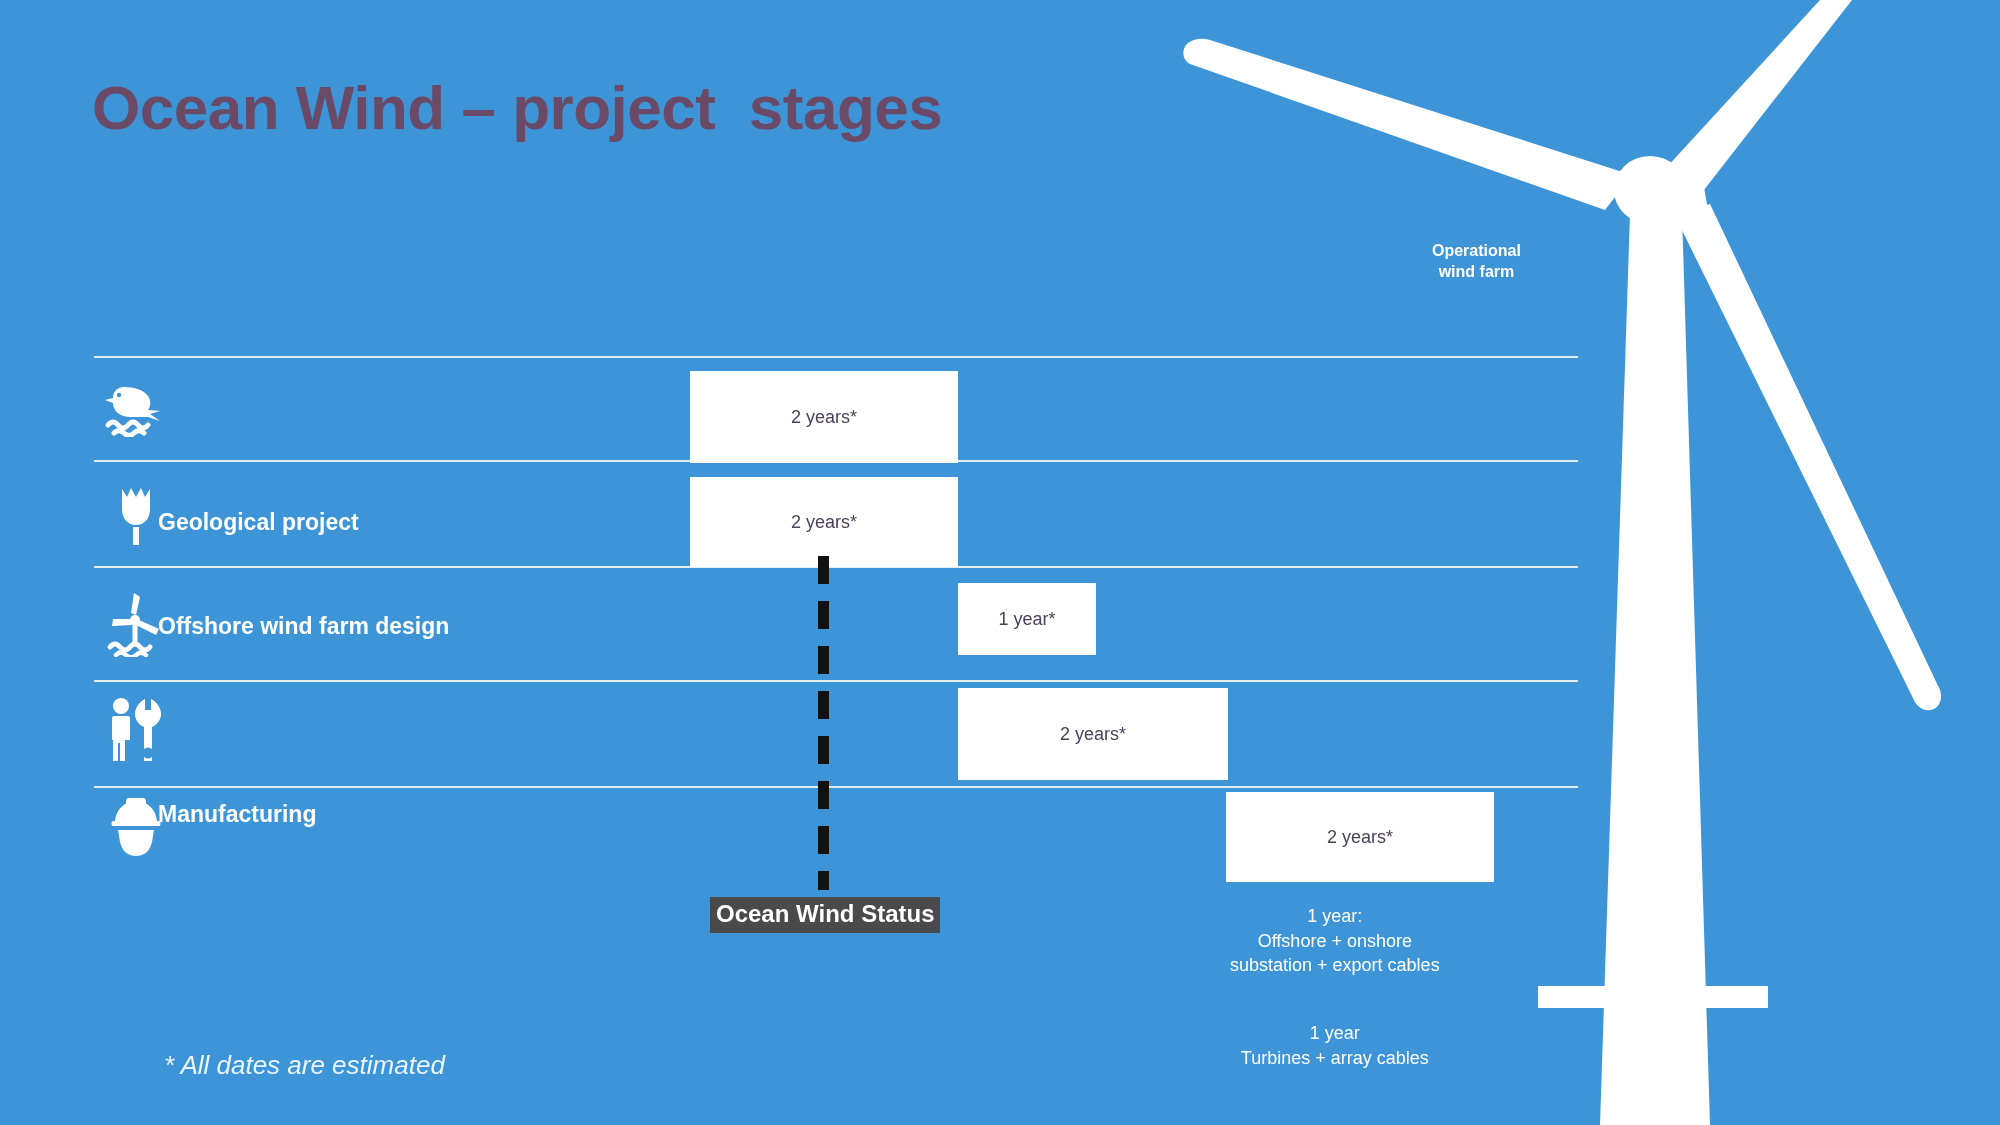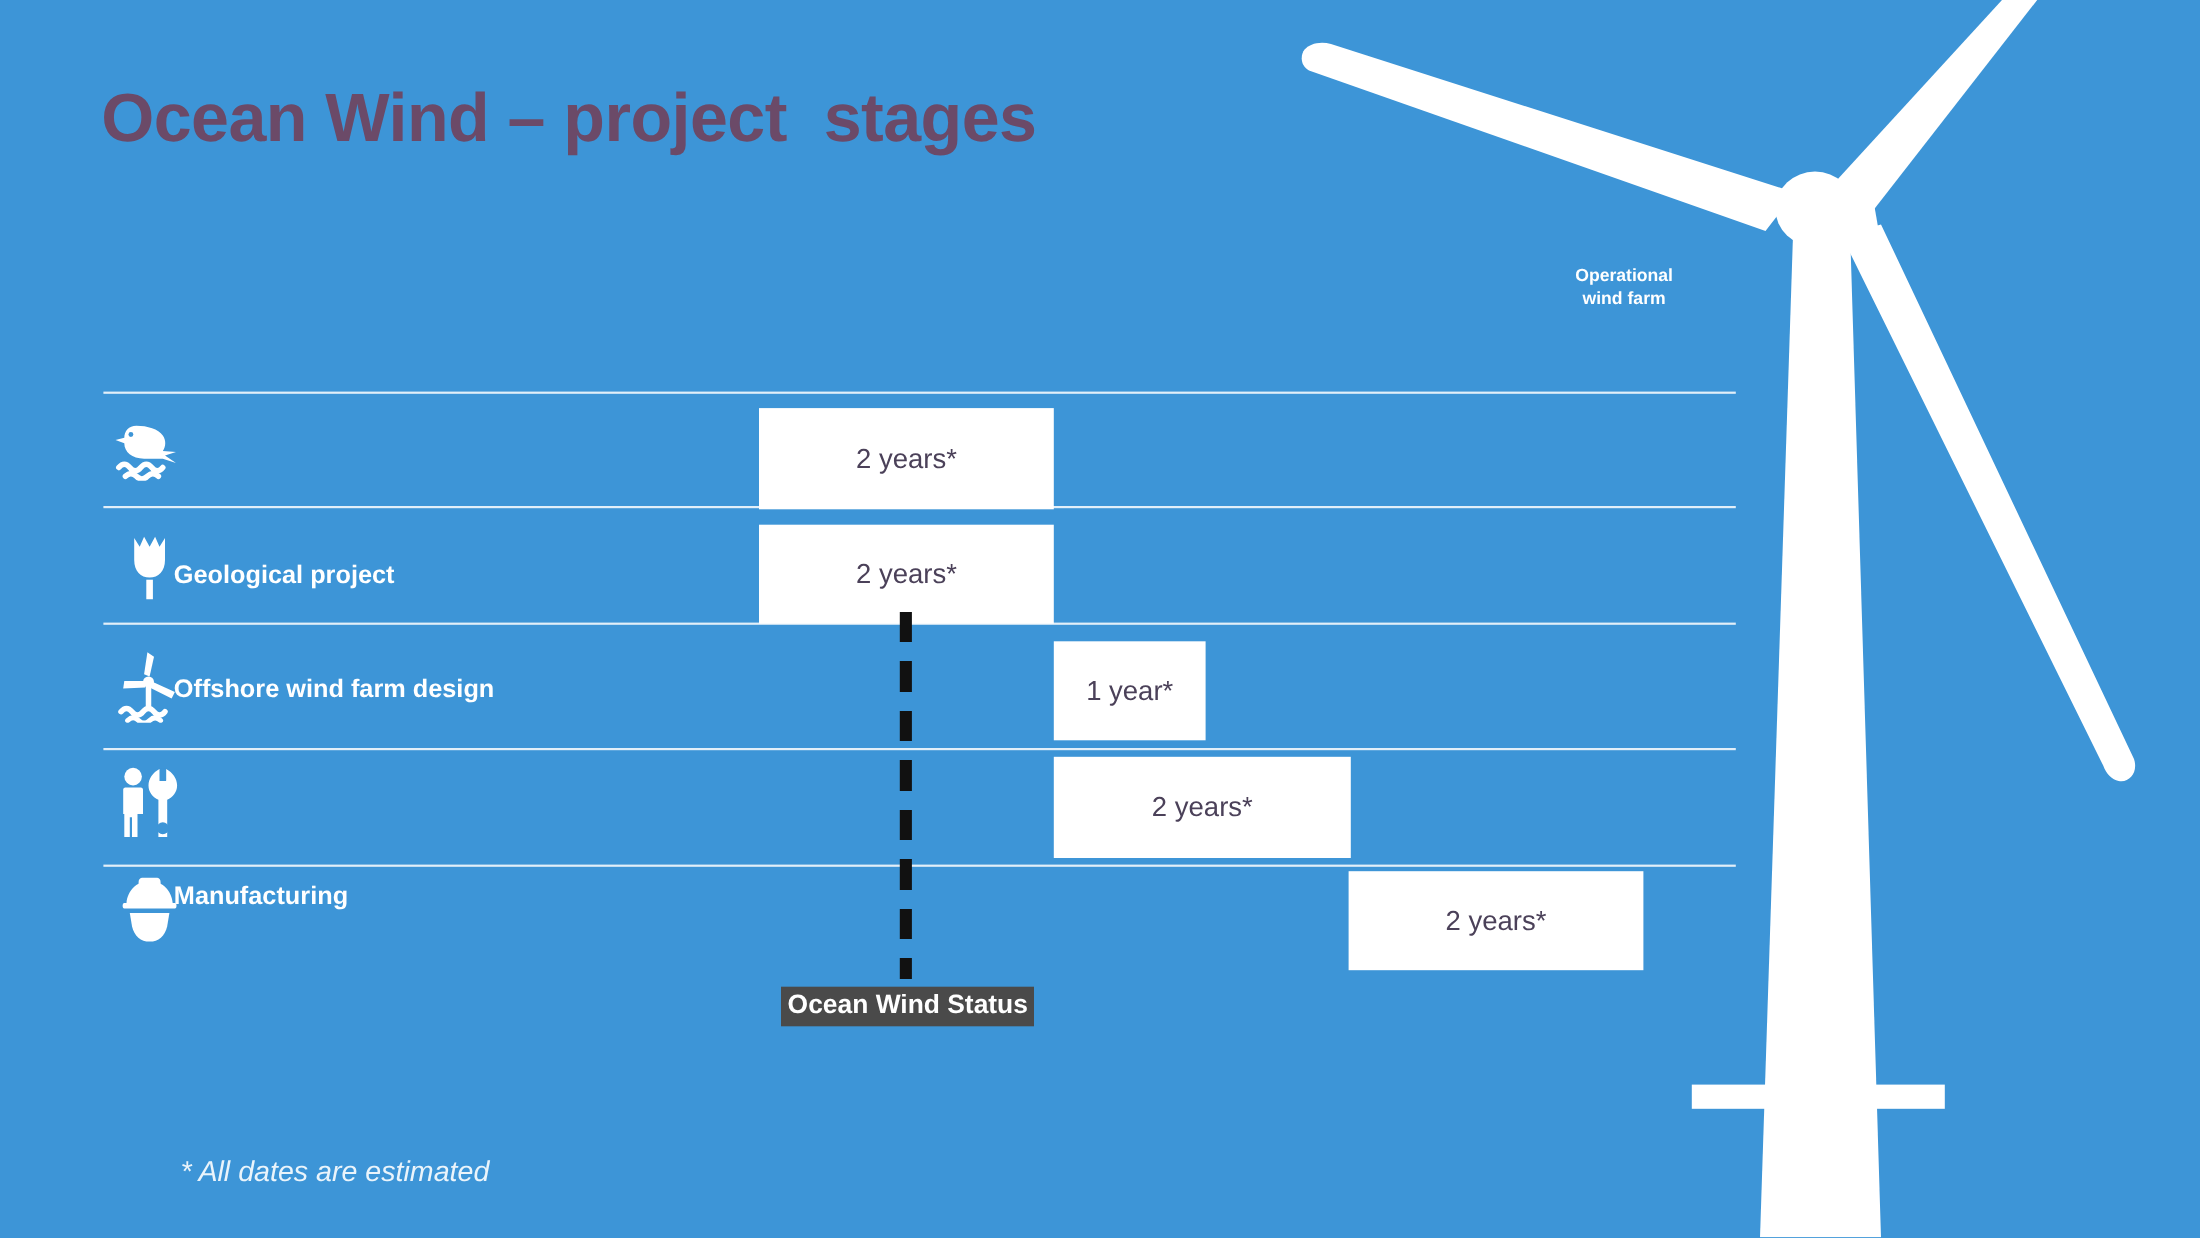--- a/index.html
+++ b/index.html
@@ -79,21 +79,21 @@
   }
 
   
   .bar{
     position:absolute;
     background:#ffffff;
     display:flex;
     align-items:center;
     justify-content:center;
     color:#4b4159;
-    font-size:25px;
+    font-size:18px;
     font-weight:400;
   }
 
   
   .status-line{
     position:absolute;
     left:818px;
     top:556px;
     width:11px;
     height:334px;
@@ -197,21 +197,21 @@
         <path d="M30 2 L36 6 L32 24 L27 22 Z" fill="#fff"></path>
         <path d="M8 35 L9 28 L28 28 L28 34 Z" fill="#fff"></path>
         <path d="M55 38 L52 44 L32 34 L35 29 Z" fill="#fff"></path>
         <circle cx="31" cy="29" r="5" fill="#fff"></circle>
         <rect x="28.5" y="30" width="5" height="22" fill="#fff"></rect>
         <path d="M6 56 q5 -6 10 0 q5 6 10 0 q5 -6 10 0 q5 6 10 0" stroke="#fff" stroke-width="5" fill="none" stroke-linecap="round"></path>
         <path d="M12 64 q5 -5 10 0 q5 5 10 0 q5 -5 10 0" stroke="#fff" stroke-width="4.5" fill="none" stroke-linecap="round"></path>
       </svg>
     </div>
     <div class="row-label" style="top:612px">Offshore wind farm design</div>
-    <div class="bar" style="left:958px;top:583px;width:138px;height:90px">
+    <div class="bar" style="left:958px;top:583px;width:138px;height:72px">
       <span>1 year*</span>
     </div>
 
     <div class="row-icon" style="top:700px;left:94px;height:60px">
       <svg width="62" height="66" viewBox="0 0 62 66" aria-hidden="true">
         <circle cx="16" cy="9" r="8" fill="#fff"></circle>
         <path d="M7 21 C7 19 9 19 11 19 L21 19 C23 19 25 19 25 21 L25 43 L20 43 L20 64 L15 64 L15 46 L13 46 L13 64 L8 64 L8 43 L7 43 Z" fill="#fff"></path>
         <path d="M42 2 L42 12 L46 12 L46 2 C52 5 56 11 56 17 C56 23 52 28 47 30 L47 64 L39 64 L39 30 C34 28 30 23 30 17 C30 11 34 5 40 2 Z" fill="#fff"></path>
         <circle cx="43" cy="56" r="5.5" fill="#3d95d7"></circle>
         <rect x="40" y="2" width="6" height="11" fill="#3d95d7"></rect>
@@ -229,16 +229,23 @@
       </svg>
     </div>
     <div class="row-label" style="top:800px">Manufacturing</div>
     <div class="bar" style="left:1226px;top:792px;width:268px;height:90px">
       <span>2 years*</span>
     </div>
 
     <div class="status-line"></div>
     <div class="status-chip">Ocean Wind Status</div>
 
+    <div class="notes">
+      <div class="note-block">1 year:
+Offshore + onshore
+substation + export cables</div>
+      <div class="note-block">1 year
+Turbines + array cables</div>
+    </div>
 
     <div class="footnote">* All dates are estimated</div>
   </div>
 </div>
 
 </body></html>

